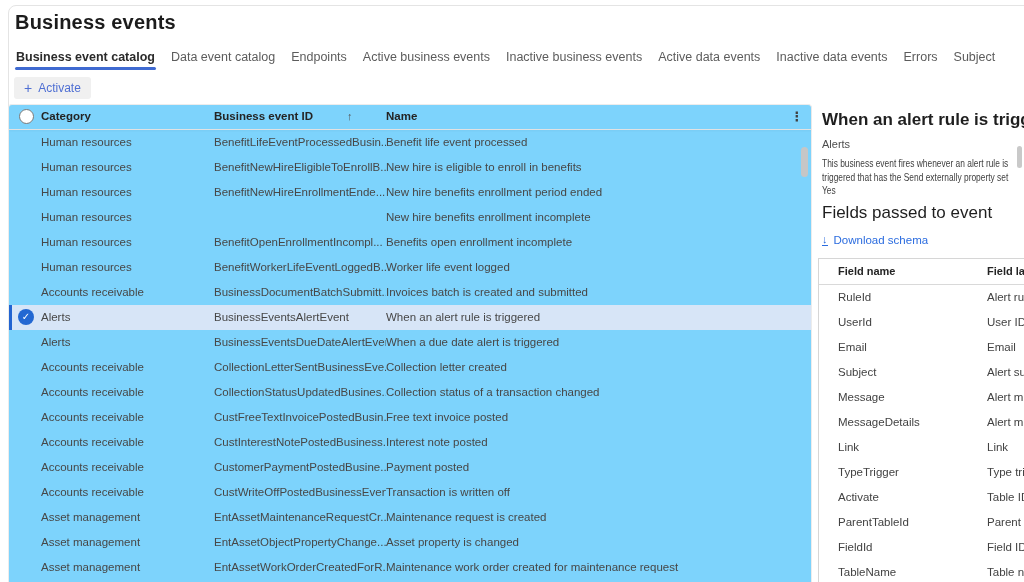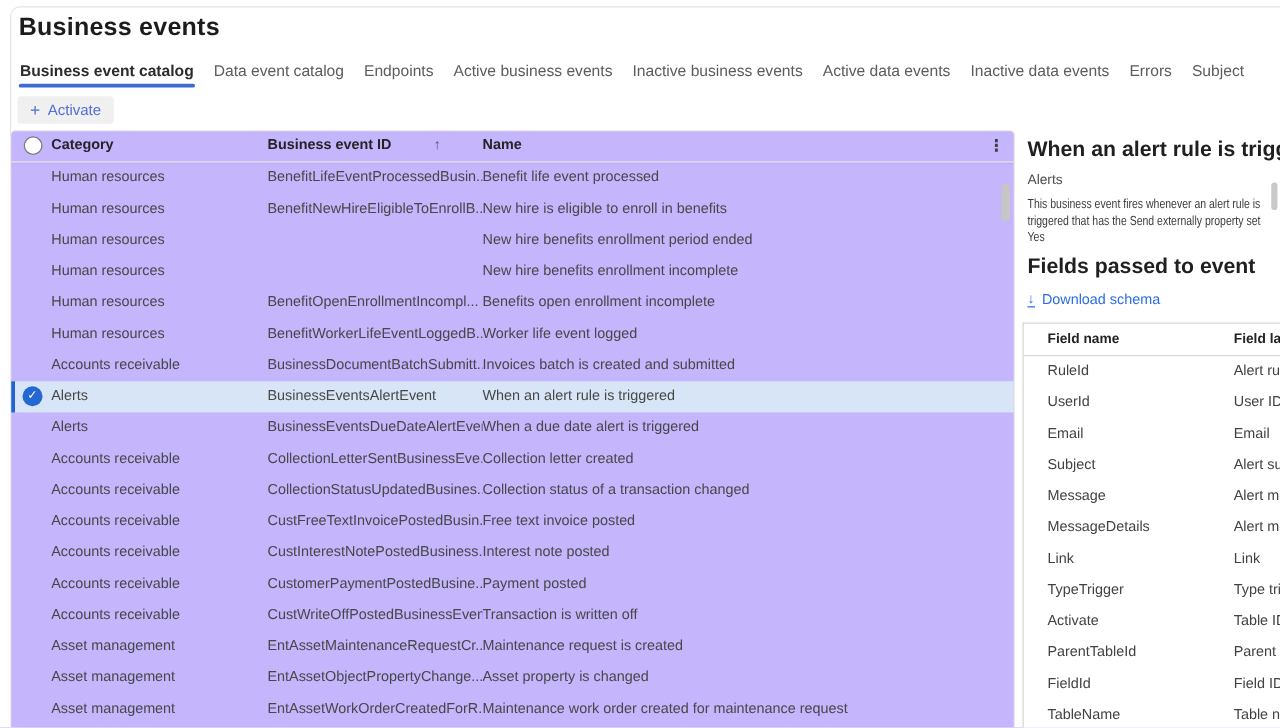--- a/index.html
+++ b/index.html
@@ -30,21 +30,21 @@
   }
   .activate-btn{
     position:absolute;left:14px;top:77px;height:22px;display:inline-flex;align-items:center;gap:6px;
     background:#f0f0f0;border:none;border-radius:3px;padding:0 10px;cursor:pointer;
     color:#4f6fd3;font-size:12px;font-family:inherit;
   }
   .activate-btn .plus{font-size:14px;font-weight:400;line-height:1;color:#4f6fd3;}
   
   .grid{
     position:absolute;left:8px;top:104px;width:802px;bottom:0;
-    background:#c4b5fd;border:1px solid #ececec;border-bottom:none;border-radius:4px 4px 0 0;z-index:1;
+    background:#7dd3fc;border:1px solid #ececec;border-bottom:none;border-radius:4px 4px 0 0;z-index:1;
   }
   .grid-header{
     position:relative;height:24px;border-bottom:1px solid #e2e2e2;box-shadow:0 1px 2px rgba(0,0,0,.04);
     font-size:11.5px;font-weight:700;color:#242424;
   }
   .grid-header .hcell{position:absolute;top:5px;white-space:nowrap;}
   .sel-circle{
     position:absolute;left:10px;top:4px;width:15px;height:15px;border-radius:50%;
     border:1.5px solid #7a7a7a;box-sizing:border-box;background:#fff;cursor:pointer;
   }
@@ -69,21 +69,21 @@
   }
   .grid-scroll-thumb{
     position:absolute;right:3px;top:42px;width:7px;height:30px;border-radius:4px;background:#c6c6c6;cursor:pointer;
   }
   
   .panel{position:absolute;left:815px;top:104px;width:240px;bottom:0;z-index:1;}
   .panel-title{margin:0;position:absolute;left:7px;top:6px;font-size:17px;font-weight:700;color:#1f1f1f;white-space:nowrap;}
   .panel-cat{position:absolute;left:7px;top:34px;font-size:11px;color:#4c4c4c;}
   .panel-desc{position:absolute;left:7px;top:53px;width:330px;transform:scaleX(.80);transform-origin:left top;
     font-size:10.5px;line-height:13.5px;color:#3d3d3d;}
-  .fields-heading{margin:0;position:absolute;left:7px;top:99px;font-size:17px;font-weight:700;color:#1f1f1f;white-space:nowrap;}
+  .fields-heading{margin:0;position:absolute;left:7px;top:99px;font-size:17px;font-weight:400;color:#1f1f1f;white-space:nowrap;}
   .download-link{position:absolute;left:7px;top:130px;display:flex;align-items:center;gap:6px;
     font-size:11.5px;color:#2b6cdf;cursor:pointer;text-decoration:none;}
   .dl-icon{display:inline-block;font-size:11px;line-height:10px;border-bottom:1.3px solid #2b6cdf;padding-bottom:1px;}
   .fields-table{
     position:absolute;left:3px;top:154px;width:275px;height:440px;
     border:1px solid #d6d6d6;background:#fff;box-sizing:border-box;
   }
   .ftr{position:relative;height:25px;font-size:11.5px;color:#424242;}
   .ftr .fcell{position:absolute;top:0;line-height:25px;white-space:nowrap;}
   .fcell.f-name{left:19px;text-align:right;}
@@ -132,20 +132,21 @@
         <span class="cell c-id">BenefitLifeEventProcessedBusin...</span>
         <span class="cell c-name">Benefit life event processed</span>
       </div>
       <div class="grow">
         <span class="cell c-cat">Human resources</span>
         <span class="cell c-id">BenefitNewHireEligibleToEnrollB...</span>
         <span class="cell c-name">New hire is eligible to enroll in benefits</span>
       </div>
       <div class="grow">
         <span class="cell c-cat">Human resources</span>
+        <span class="cell c-id">BenefitNewHireEnrollmentEnde...</span>
         <span class="cell c-name">New hire benefits enrollment period ended</span>
       </div>
       <div class="grow">
         <span class="cell c-cat">Human resources</span>
         <span class="cell c-name">New hire benefits enrollment incomplete</span>
       </div>
       <div class="grow">
         <span class="cell c-cat">Human resources</span>
         <span class="cell c-id">BenefitOpenEnrollmentIncompl...</span>
         <span class="cell c-name">Benefits open enrollment incomplete</span>

